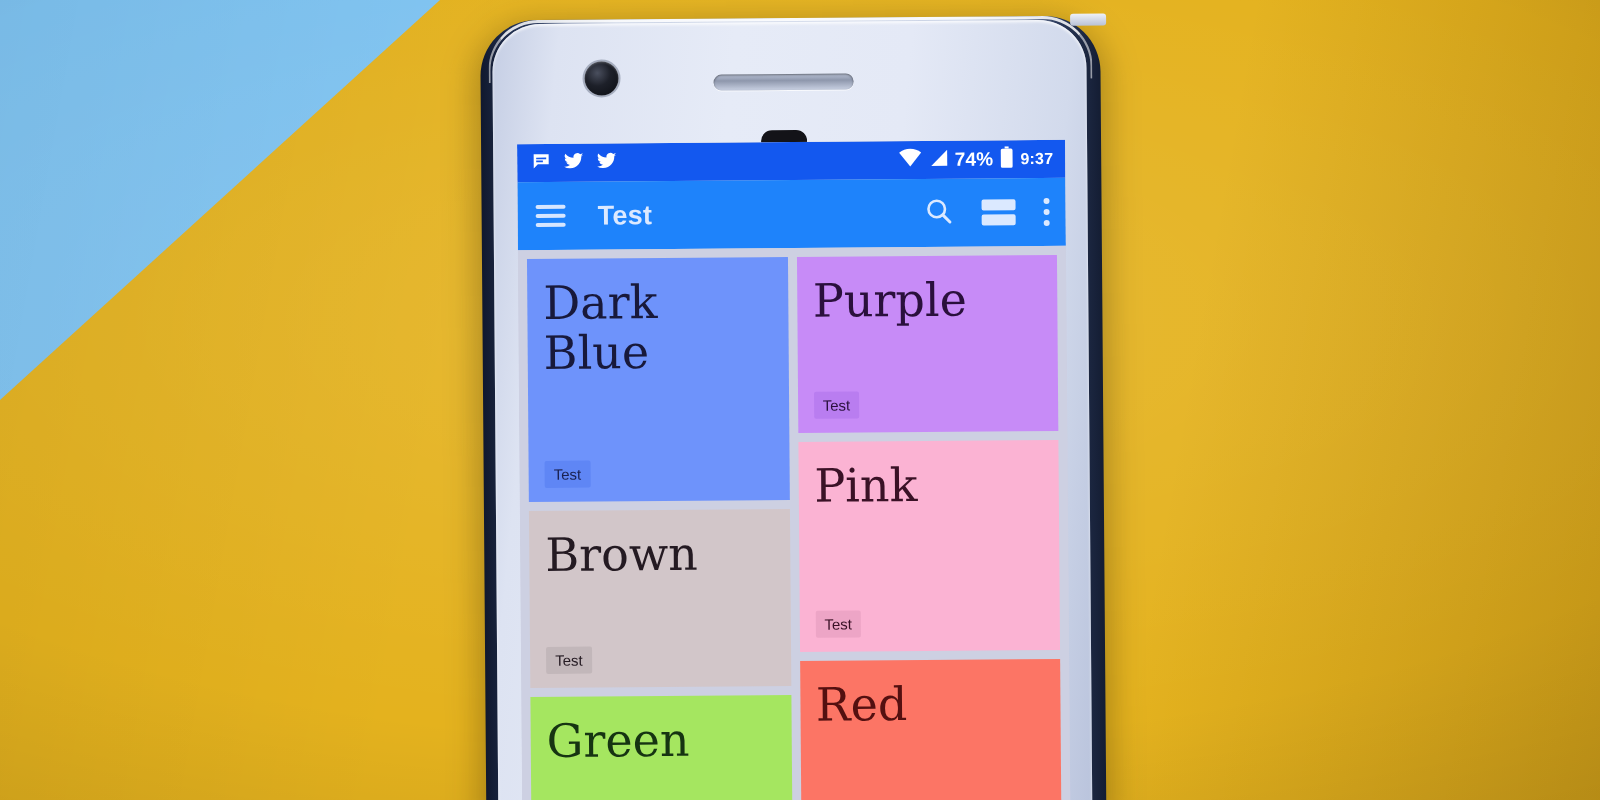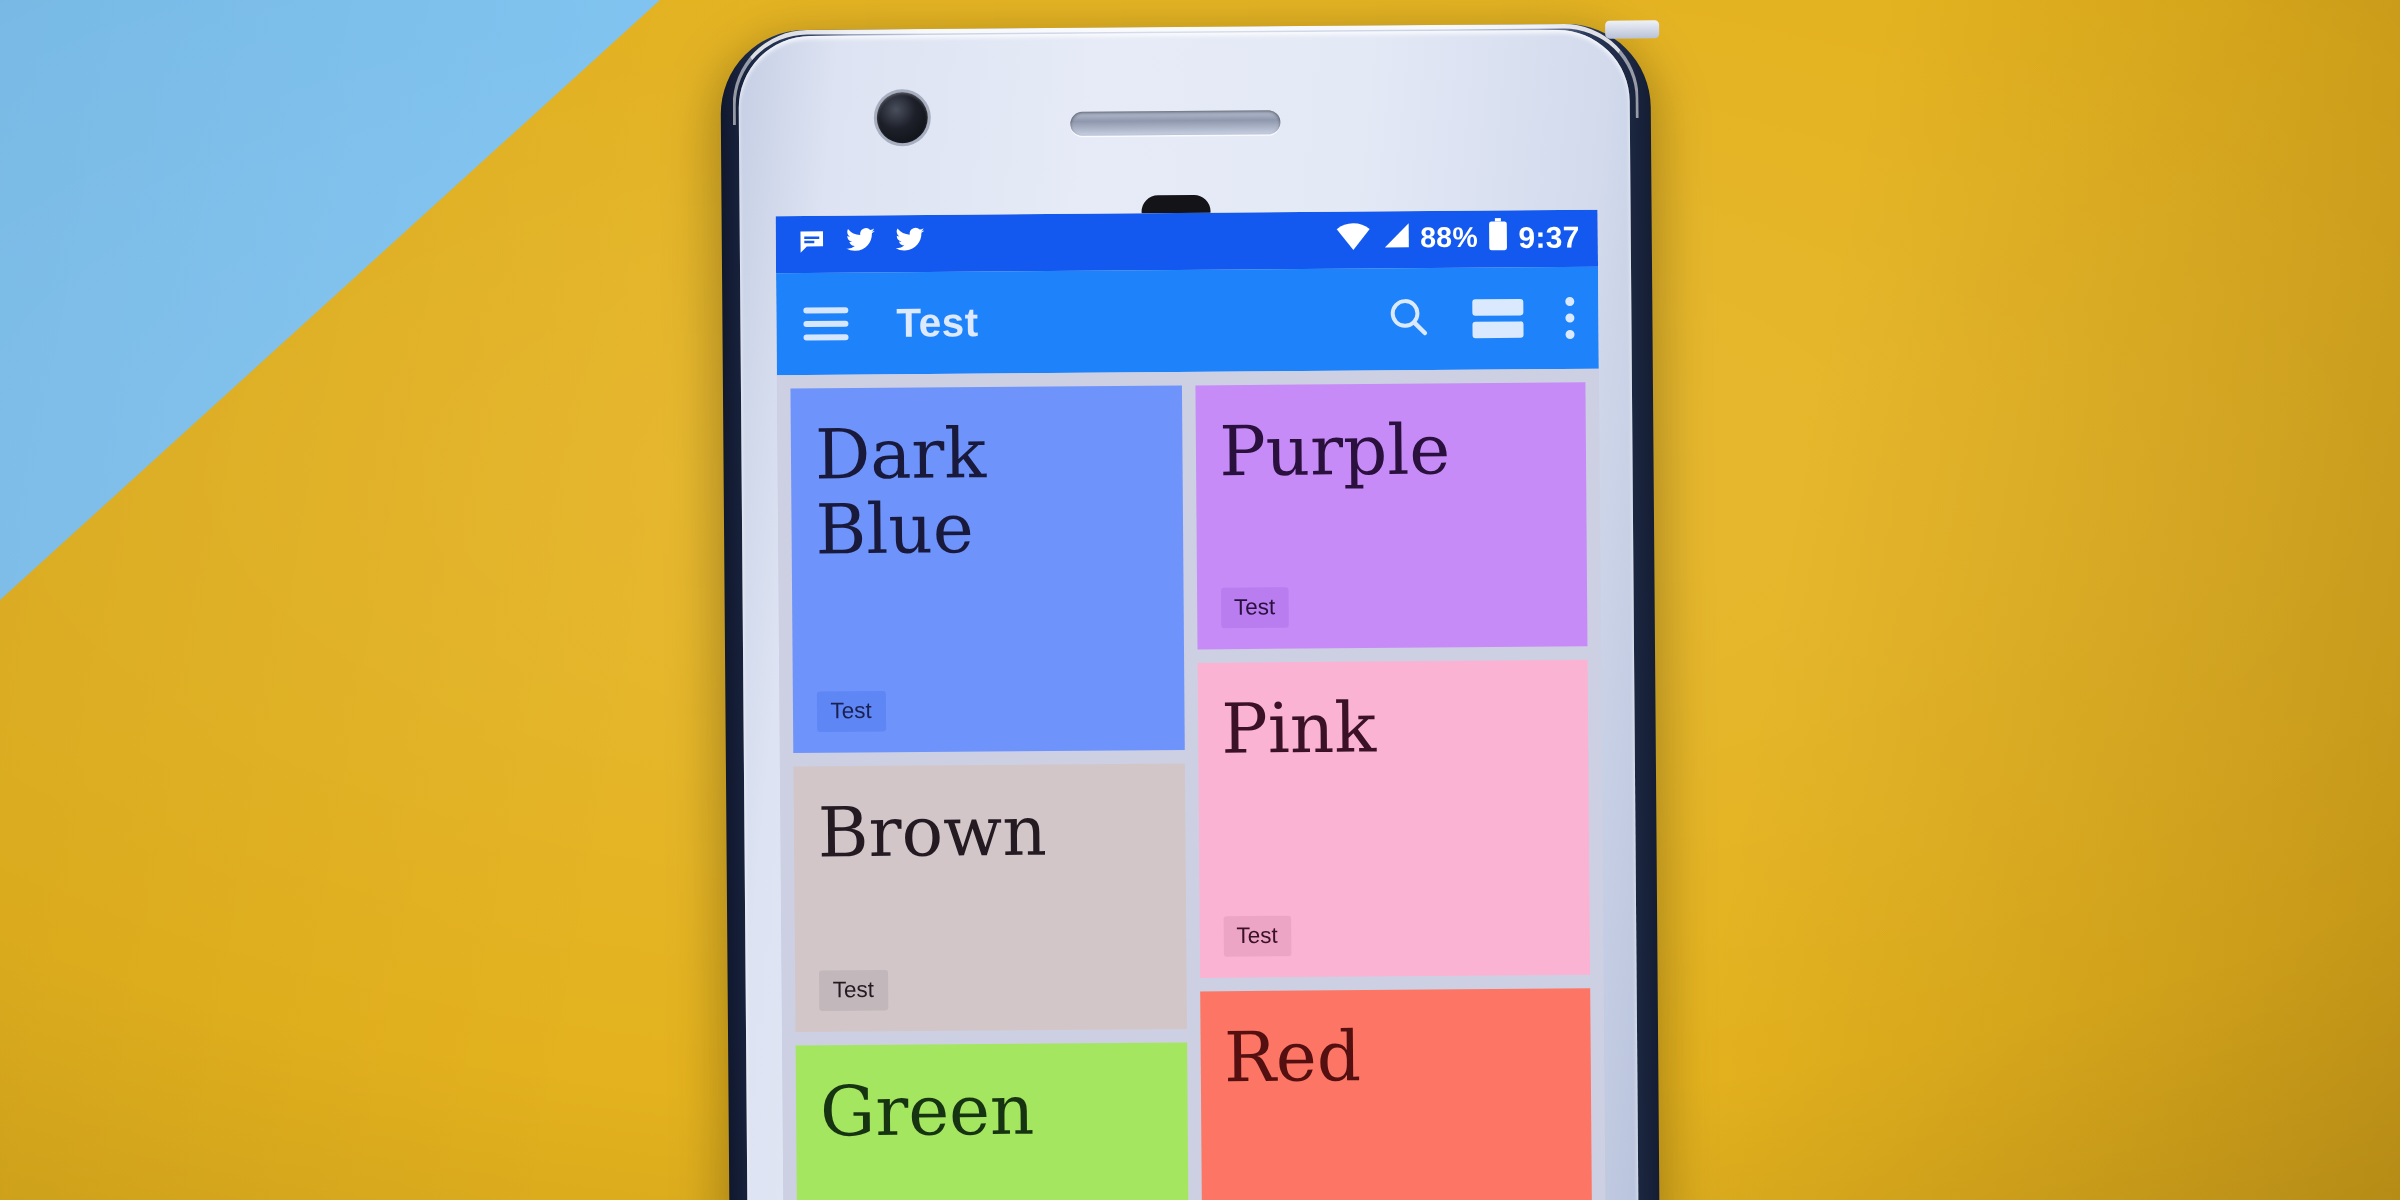--- a/index.html
+++ b/index.html
@@ -79,21 +79,21 @@
   }
 
   .statusbar{
     height:38px;background:#1358ef;color:#fff;
     display:flex;align-items:center;justify-content:space-between;
     padding:0 12px 0 14px;box-sizing:border-box;
   }
   .sb-left{display:flex;align-items:center;gap:12px;}
   .sb-right{display:flex;align-items:center;gap:7px;font-size:19px;font-weight:bold;letter-spacing:.2px;}
   .sb-right .pct{font-size:19px;}
-  .sb-clock{font-size:20px;text-align:center;}
+  .sb-clock{font-size:16px;text-align:center;}
   .ico{display:block;}
 
   .toolbar{
     height:68px;background:#1e83fb;color:#fff;
     display:flex;align-items:center;box-sizing:border-box;padding:0 16px 0 18px;
   }
   .tb-title{
     font-size:27px;font-weight:bold;color:#dce9ff;margin-left:32px;flex:1;
     letter-spacing:.3px;
   }
@@ -170,21 +170,21 @@
         <span class="ico">
           <svg width="24" height="19" viewBox="0 0 24 19">
               <path fill="#fff" d="M12 18.5 23 4.6A17.6 17.6 0 0 0 1 4.6z"></path>
             </svg>
         </span>
         <span class="ico">
           <svg width="19" height="18" viewBox="0 0 19 18">
               <path fill="#fff" d="M18 1v16H2z"></path>
             </svg>
         </span>
-        <span class="pct">88%</span>
+        <span class="pct">74%</span>
         <span class="ico">
           <svg width="13" height="22" viewBox="0 0 13 22">
               <rect x="4.5" y="0" width="4" height="2.3" fill="#fff"></rect>
               <rect x="0.6" y="2.3" width="11.8" height="19.2" rx="1.6" fill="#fff"></rect>
             </svg>
         </span>
         <span class="sb-clock">9:37</span>
       </div>
     </div>
 

